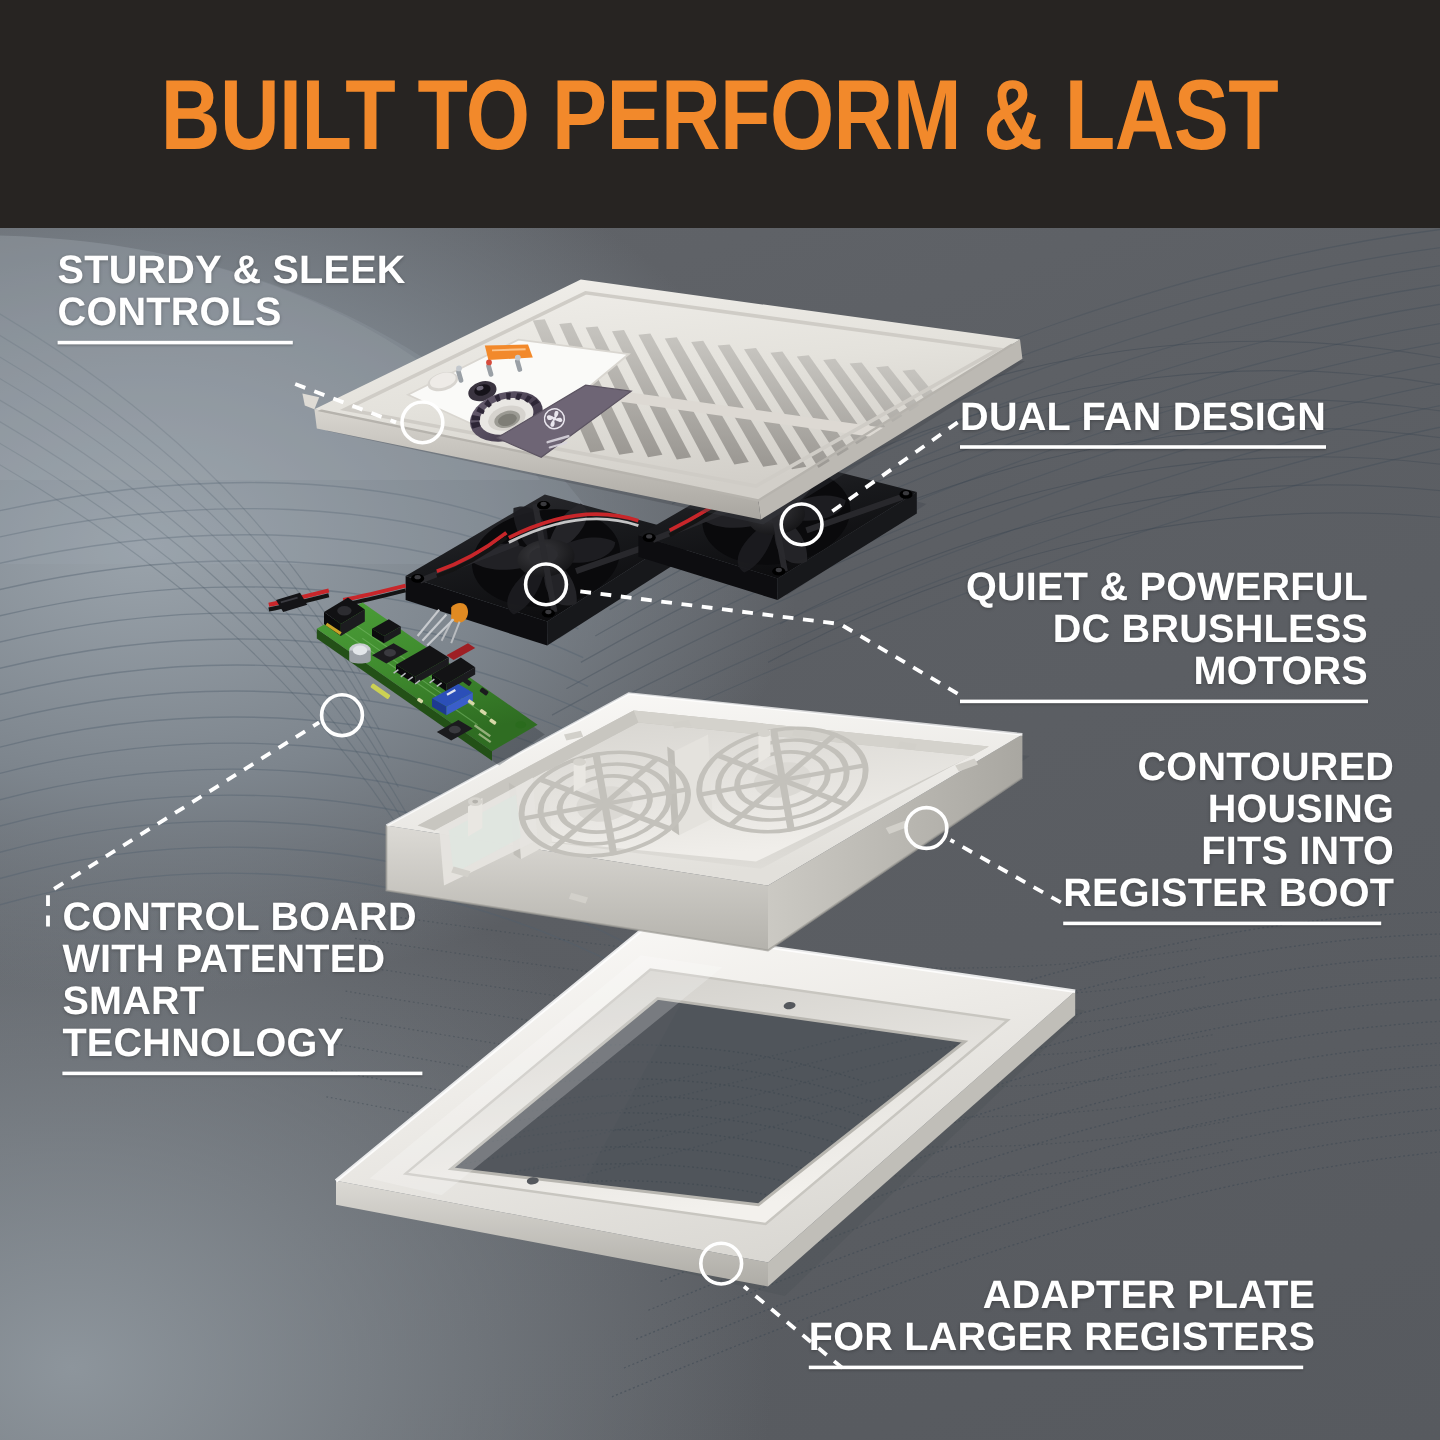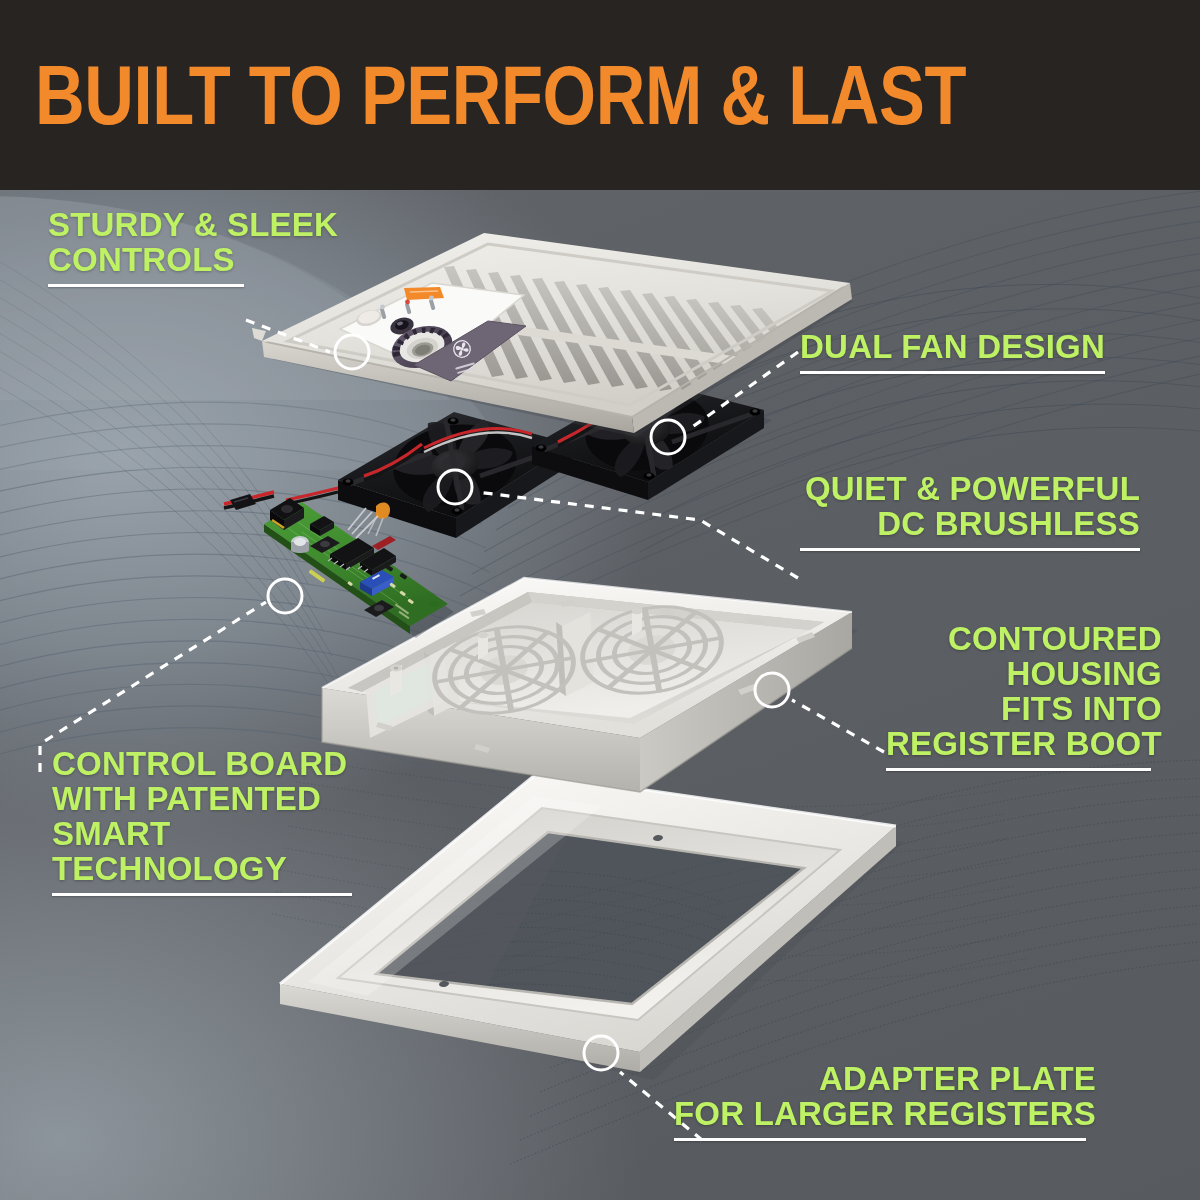--- a/index.html
+++ b/index.html
@@ -20,38 +20,38 @@
       radial-gradient(ellipse 760px 520px at 10% 38%, #9aa3ab 0%, #7d858d 38%, rgba(110,116,122,0) 72%),
       radial-gradient(ellipse 900px 700px at 5% 95%, #8d959c 0%, rgba(110,116,122,0) 65%),
       linear-gradient(160deg, #63666b 0%, #5c5f64 45%, #575a5f 100%);
   }
   .bg-waves { position:absolute; inset:0; }
 
   
   .header {
     position:absolute; left:0; top:0; width:1200px; height:190px;
     background:#272422;
-    display:flex; align-items:center; justify-content:flex-start;
+    display:flex; align-items:center; justify-content:center;
     z-index:40;
   }
   .header-title {
     color:#f2892b;
     font-size:74px;
     font-weight:bold;
     letter-spacing:-0.5px;
     transform:scaleX(0.93) scaleY(1.12);
     transform-origin:center;
     white-space:nowrap;
     font-family:"Liberation Sans", sans-serif;
   }
 
   
   .callout { position:absolute; z-index:30; }
   .callout .ctext {
-    color:#bef264;
+    color:#ffffff;
     font-size:33px;
     font-weight:bold;
     line-height:1.06;
     letter-spacing:0.2px;
     text-transform:uppercase;
     white-space:nowrap;
     text-shadow:0 1px 3px rgba(0,0,0,0.28);
   }
   .callout .crule {
     height:3px; background:#ffffff; margin-top:6px;
@@ -760,20 +760,21 @@
   </div>
 
   <div class="callout right" id="co-dual">
     <div class="ctext">DUAL FAN DESIGN</div>
     <div class="crule"></div>
   </div>
 
   <div class="callout right" id="co-motors">
     <div class="ctext">QUIET &amp; POWERFUL</div>
     <div class="ctext">DC BRUSHLESS</div>
+    <div class="ctext">MOTORS</div>
     <div class="crule"></div>
   </div>
 
   <div class="callout right" id="co-housing">
     <div class="ctext">CONTOURED</div>
     <div class="ctext">HOUSING</div>
     <div class="ctext">FITS INTO</div>
     <div class="ctext">REGISTER BOOT</div>
     <div class="crule"></div>
   </div>

